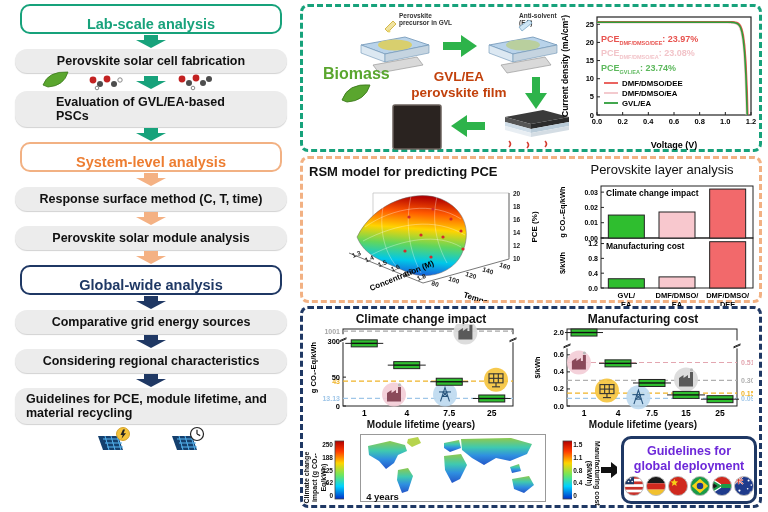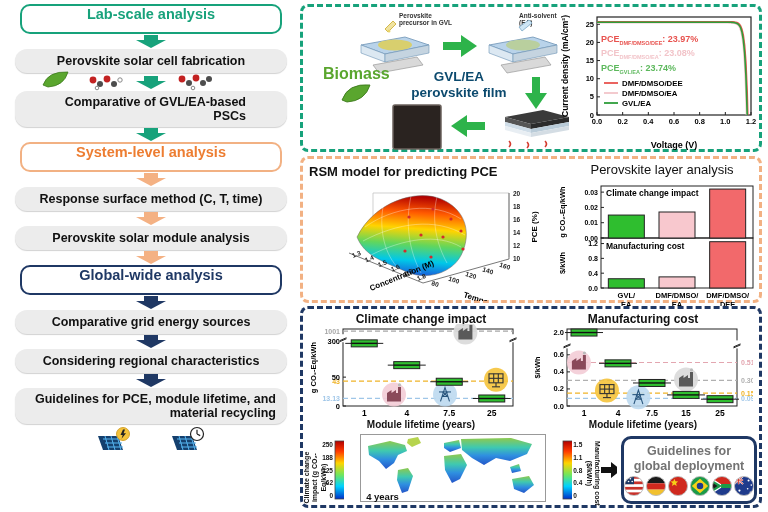--- a/index.html
+++ b/index.html
@@ -1,40 +1,40 @@
 <!DOCTYPE html>
 <html><head>
 <meta charset="utf-8">
 <style>
   html,body{margin:0;padding:0;background:#fff;}
   #stage{position:relative;width:768px;height:512px;background:#fff;overflow:hidden;
          font-family:"Liberation Sans",sans-serif;}
   
   #flow{position:absolute;left:8px;top:4px;width:286px;display:flex;flex-direction:column;align-items:center;}
-  .stagebox{width:258px;height:26px;background:#fff;border-radius:10px;display:flex;align-items:flex-start;justify-content:center;
+  .stagebox{width:258px;height:26px;background:#fff;border-radius:10px;display:flex;align-items:flex-end;justify-content:center;
             font-weight:bold;font-size:14.5px;}
   .stage-green{border:2.5px solid #17a27b;color:#17a27b;}
   .stage-orange{border:2.5px solid #f2b183;color:#ed7d31;}
   .stage-navy{border:2.5px solid #1f3864;color:#1f3864;}
   .stepbox{width:272px;background:#ececec;border-radius:12px;display:flex;align-items:center;justify-content:center;
-           text-align:right;font-weight:bold;font-size:12.5px;color:#111;padding:4px 6px;box-sizing:border-box;
+           text-align:left;font-weight:bold;font-size:12.5px;color:#111;padding:4px 6px;box-sizing:border-box;
            box-shadow:0 1px 1px rgba(0,0,0,.18);line-height:1.12;}
   .h1{min-height:24px;} .h2{min-height:36px;}
   .flowarrow{margin:1px 0;}
   .molrow{position:relative;width:272px;height:18px;display:flex;align-items:center;justify-content:center;gap:10px;}
   #leaf1{position:absolute;left:26px;top:-4px;}
   #bottom-icons{display:flex;gap:34px;margin-top:2px;}
   
   .panel{position:absolute;box-sizing:border-box;border-radius:8px;background:#fff;}
   #panel-lab{left:300px;top:4px;width:462px;height:148px;border:3px dashed #17a27b;}
   #panel-sys{left:300px;top:156px;width:462px;height:147px;border:3px dashed #f2b183;}
   #panel-glob{left:300px;top:306px;width:462px;height:202px;border:3px dashed #1f3864;}
   .tinylabel{position:absolute;font-size:6.5px;font-weight:bold;color:#333;line-height:1.15;}
   #biomass-label{position:absolute;left:20px;top:58px;font-size:16px;font-weight:bold;color:#5aa62e;}
-  #film-label{position:absolute;left:104px;top:62px;width:104px;text-align:center;font-size:13.5px;font-weight:bold;color:#0c4a6e;line-height:1.15;}
+  #film-label{position:absolute;left:104px;top:62px;width:104px;text-align:center;font-size:13.5px;font-weight:bold;color:#c2410c;line-height:1.15;}
   .absx{position:absolute;}
   
   #jv-wrap{position:absolute;left:256px;top:2px;width:200px;height:144px;}
   #jv-annotations{position:absolute;left:42px;top:24px;font-size:9px;font-weight:bold;line-height:1.55;white-space:nowrap;}
   #jv-annotations sub{font-size:5.5px;font-weight:bold;}
   
   #rsm-title{position:absolute;left:6px;top:5px;width:258px;font-size:13px;font-weight:bold;color:#111;}
   #layer-title{position:absolute;left:264px;top:3px;width:190px;text-align:center;font-size:13px;font-weight:normal;color:#111;}
   
   .bx-title{position:absolute;width:220px;text-align:center;font-size:12px;font-weight:bold;color:#111;}
@@ -43,21 +43,21 @@
   .rotlab{width:22px;height:70px;position:relative;}
   .rotlab>div{position:absolute;left:-23px;top:30px;width:68px;transform:rotate(-90deg);transform-origin:center;
               font-size:7px;font-weight:bold;text-align:center;color:#111;line-height:1.2;}
   .tickcol{display:flex;flex-direction:column;justify-content:space-between;height:58px;font-size:6.5px;font-weight:bold;color:#111;}
   .tickcol.left{align-items:flex-end;padding-right:1px;}
   .tickcol.right{align-items:flex-start;padding-left:1px;}
   #map-wrap{position:relative;margin:0 16px;}
   #map-years{position:absolute;left:6px;bottom:4px;font-size:9.5px;font-weight:bold;color:#111;}
   #guide-box{margin-left:4px;width:148px;height:62px;border:3px solid #1f3864;border-radius:10px;background:#fff;
              display:flex;flex-direction:column;align-items:center;justify-content:center;gap:3px;}
-  #guide-title{width:120px;text-align:center;font-size:12.5px;font-weight:bold;color:#737373;line-height:1.15;}
+  #guide-title{width:120px;text-align:center;font-size:12.5px;font-weight:bold;color:#6d28d9;line-height:1.15;}
   #flagrow{display:flex;gap:2px;}
 </style>
 </head>
 <body>
 
 <div id="stage">
 
   <div id="flow">
     <div class="stagebox stage-green">
         <span>Lab-scale analysis</span>
@@ -88,21 +88,21 @@
         <circle cx="6" cy="6" r="3.4" fill="#c32222"></circle>
           <circle cx="13" cy="10" r="3" fill="#4d4d4d"></circle>
           <circle cx="20" cy="5" r="3.4" fill="#c32222"></circle>
           <circle cx="27" cy="10" r="3" fill="#4d4d4d"></circle>
           <circle cx="33" cy="6" r="3" fill="#4d4d4d"></circle>
           <circle cx="17" cy="15" r="1.8" fill="#fff" stroke="#888"></circle>
       </svg>
     </div>
 
     <div class="stepbox h2">
-        <span style="width:190px;">Comparative of GVL/EA-based PSCs</span>
+        <span style="width:190px;">Evaluation of GVL/EA-based PSCs</span>
       </div>
     <svg class="flowarrow" width="30" height="13">
         <polygon points="8,0 22,0 22,5 30,5 15,13 0,5 8,5" fill="#17a27b"></polygon>
       </svg>
 
     <div class="stagebox stage-orange">
         <span>System-level analysis</span>
       </div>
     <svg class="flowarrow" width="30" height="13">
         <polygon points="8,0 22,0 22,5 30,5 15,13 0,5 8,5" fill="#f4b183"></polygon>

